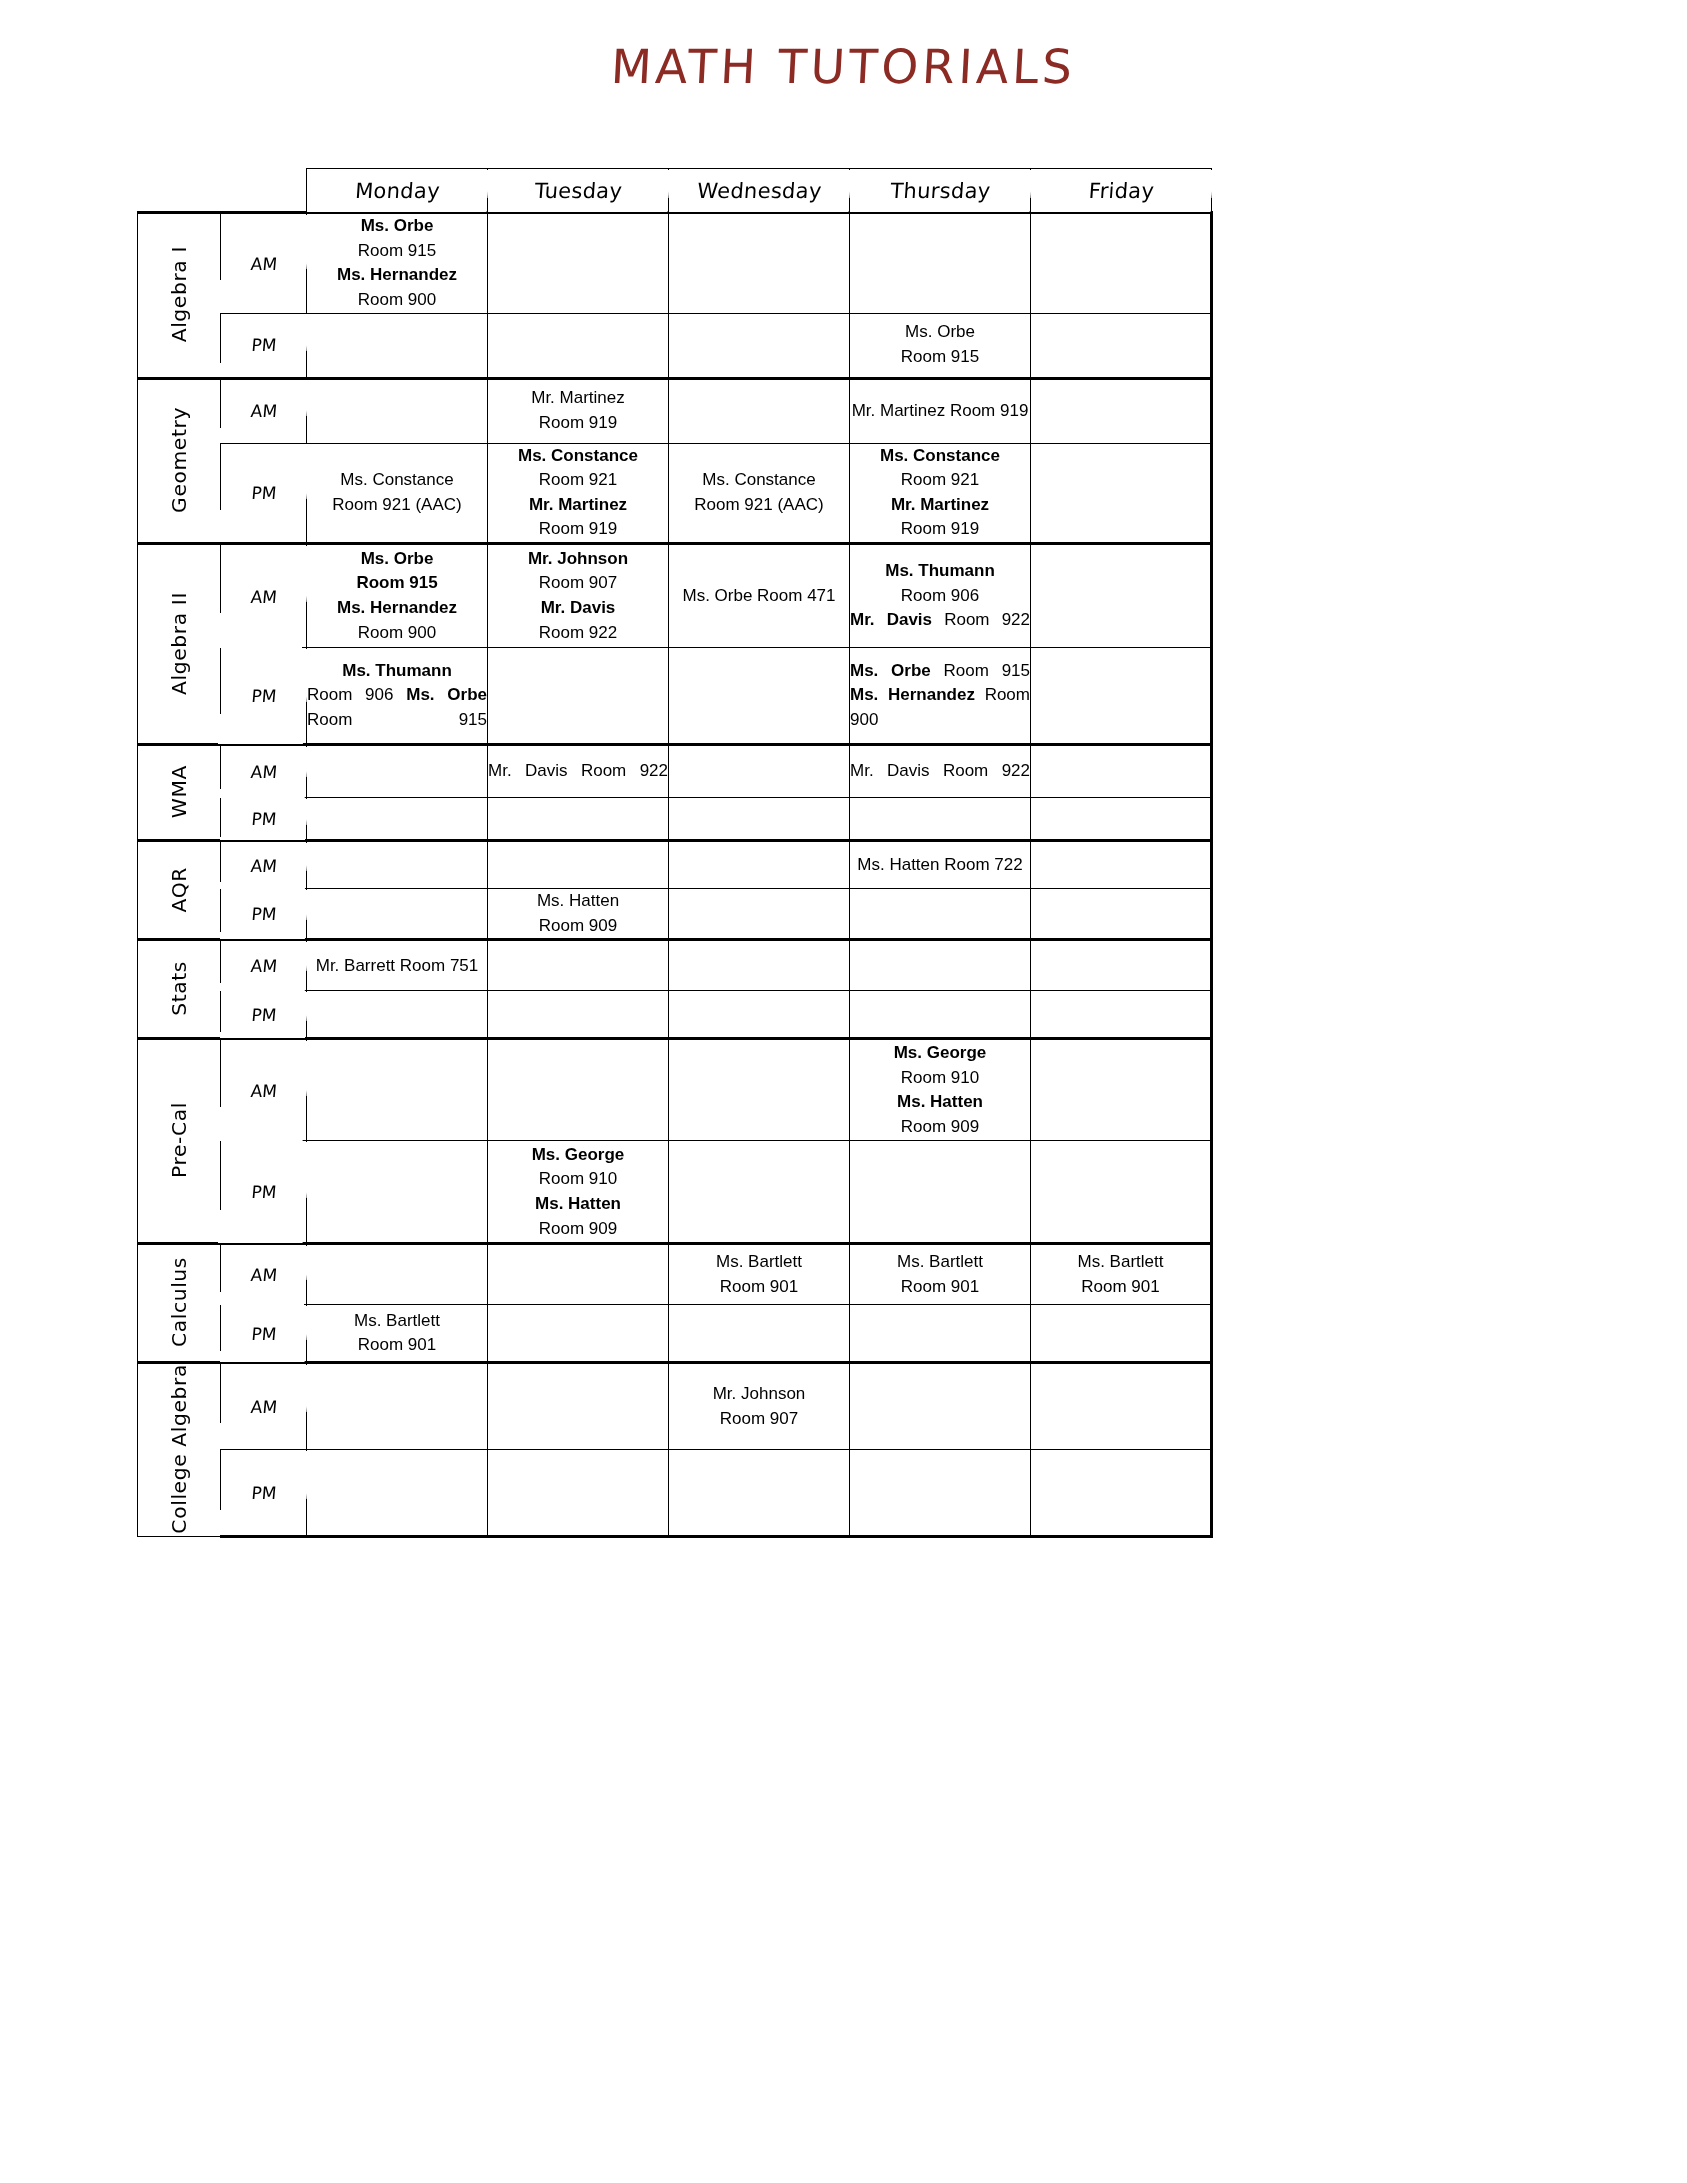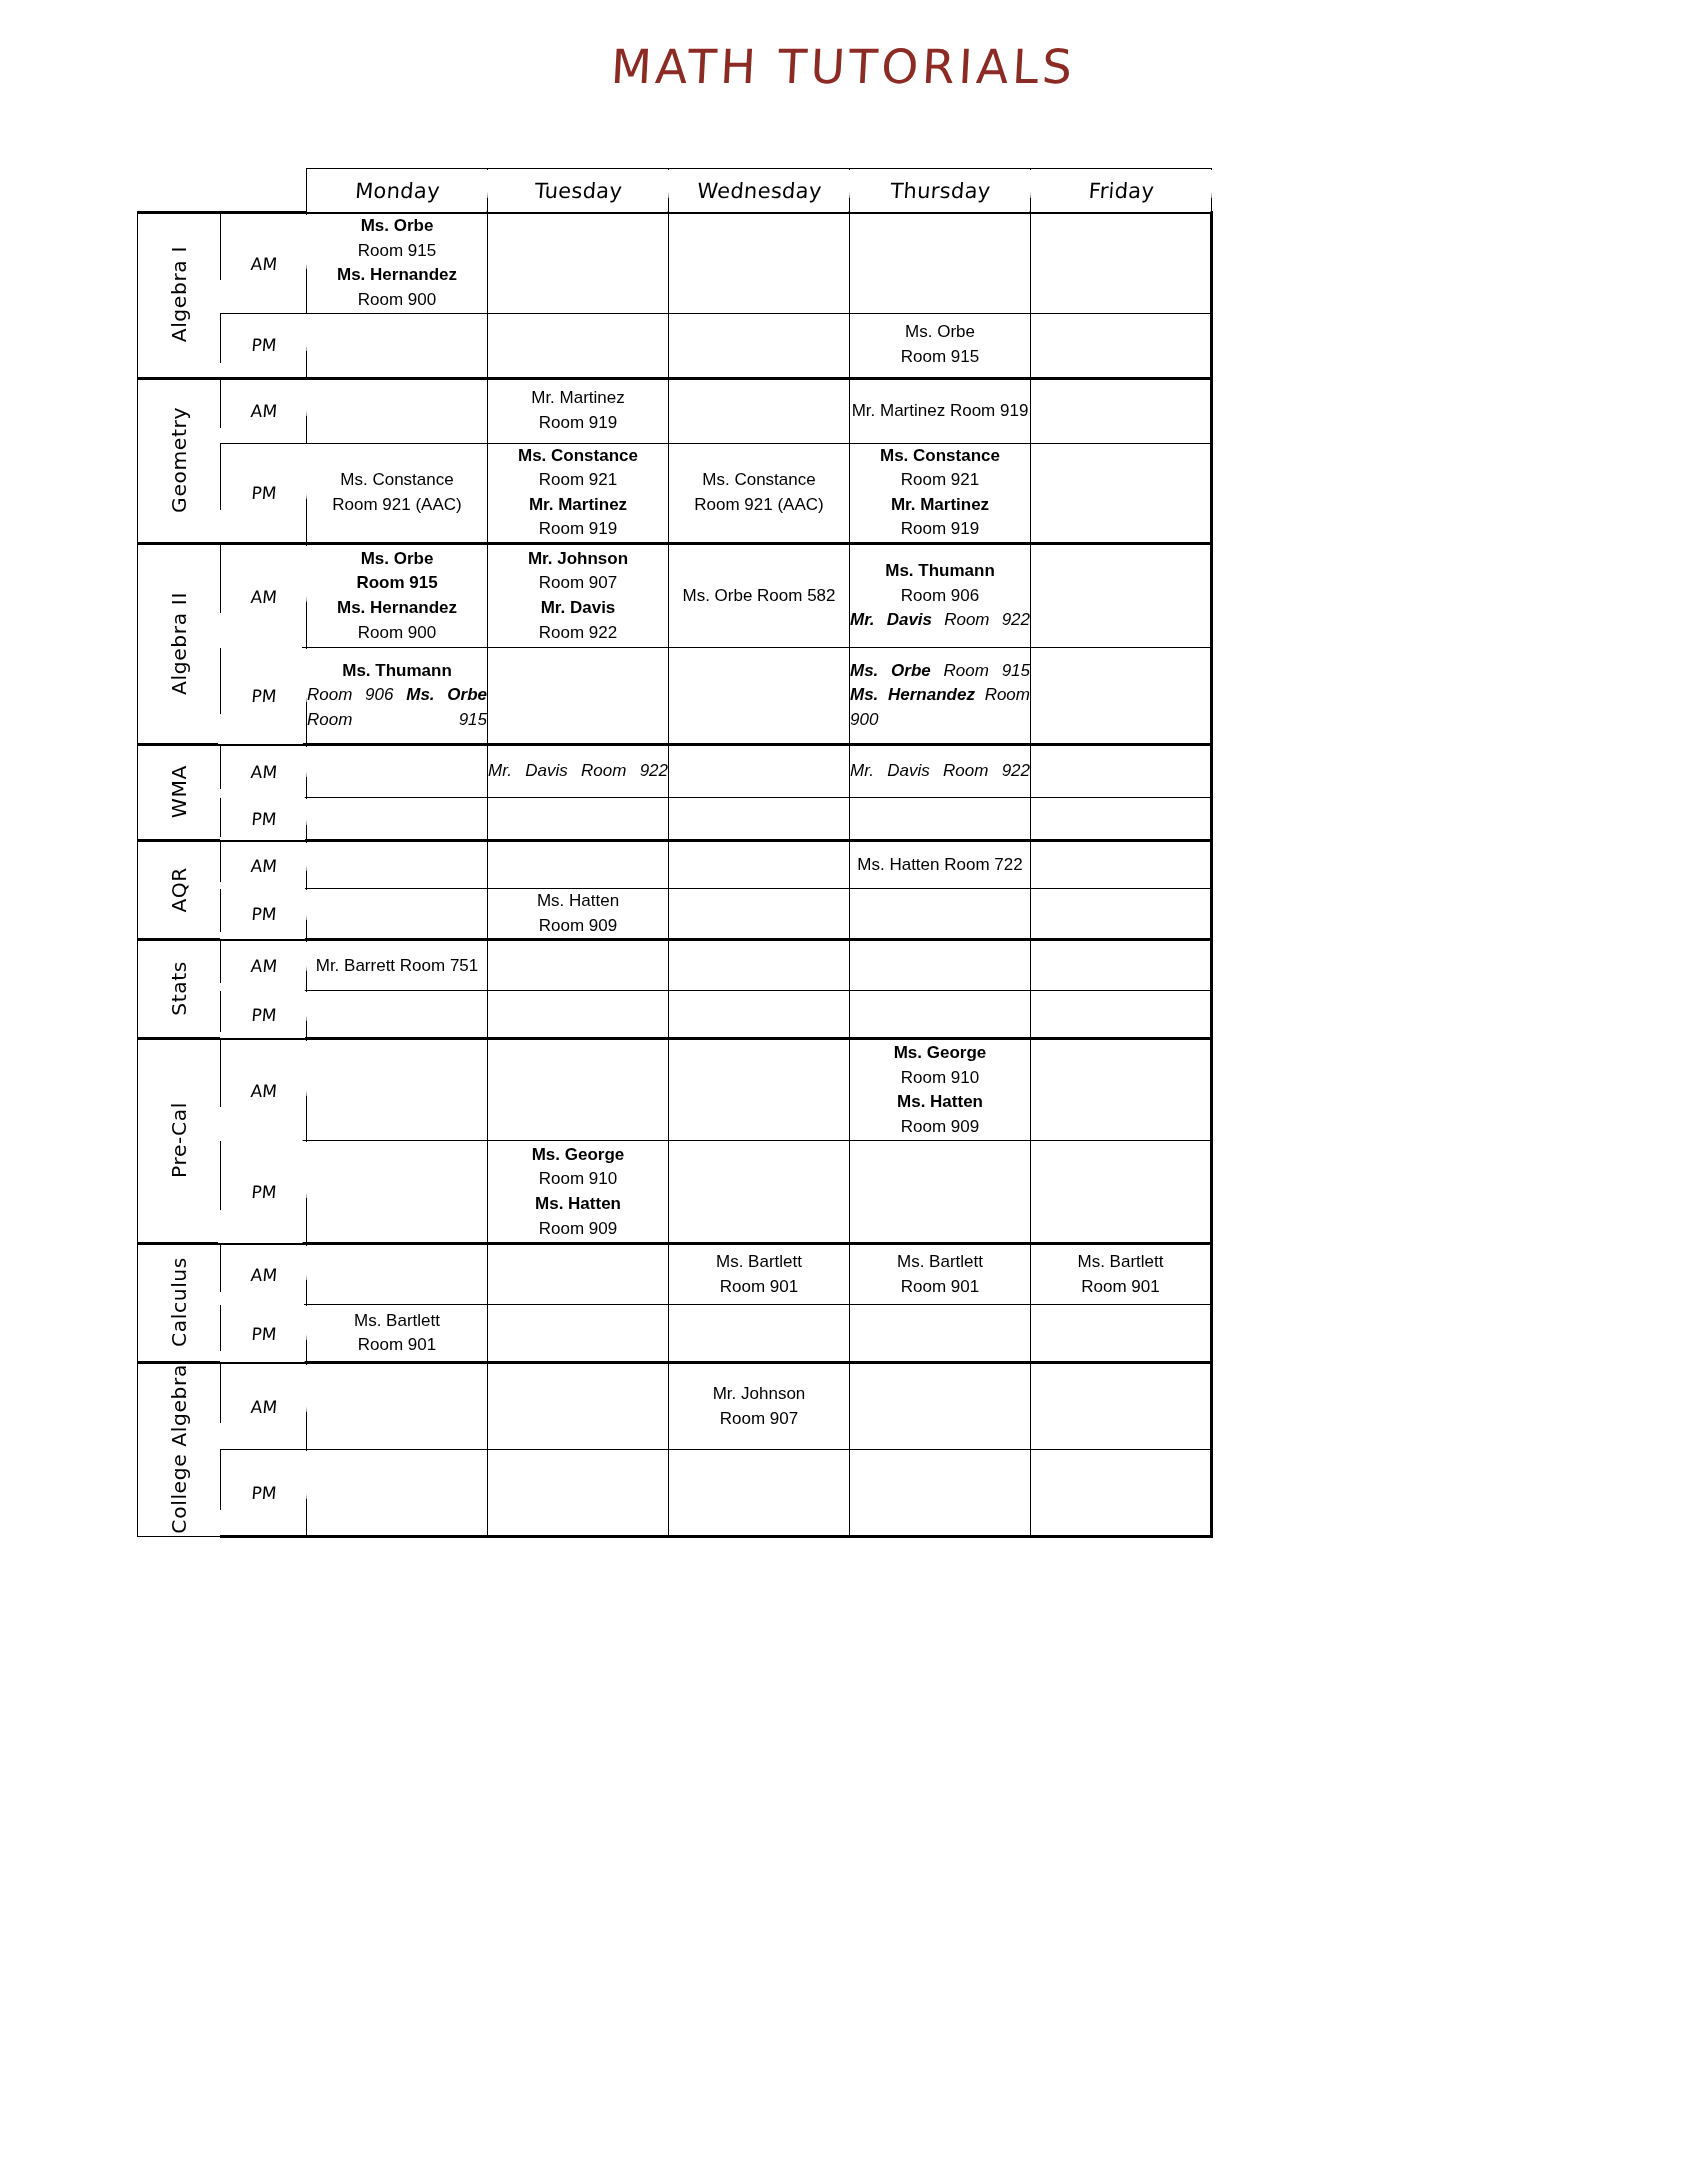--- a/index.html
+++ b/index.html
@@ -116,21 +116,20 @@
     color: #000;
     text-align: center;
   }
   td.day-cell .line { display: block; }
   td.day-cell .line.b { font-weight: 700; }
   td.day-cell .just {
     display: block;
     text-align: justify;
     text-align-last: justify;
     text-justify: inter-word;
-    font-style: italic;
   }
   td.day-cell .just .b { font-weight: 700; }
 
   
   tr.group-top > td { border-top: 3.8px solid #000; }
   tr.group-bot > td { border-bottom: 3.8px solid #000; }
   tr.group-top > td.day-cell:last-child,
   tr.group-bot > td.day-cell:last-child { border-right: 3.8px solid #000; }
   td.edge-right { border-right: 3.8px solid #000; }
 
@@ -238,21 +237,21 @@
               <span class="line b">Ms. Hernandez</span>
               <span class="line">Room 900</span>
             </td>
             <td class="day-cell">
               <span class="line b">Mr. Johnson</span>
               <span class="line">Room 907</span>
               <span class="line b">Mr. Davis</span>
               <span class="line">Room 922</span>
             </td>
             <td class="day-cell">
-              <span class="line">Ms. Orbe Room 582</span>
+              <span class="line">Ms. Orbe Room 471</span>
             </td>
             <td class="day-cell">
               <span class="line b">Ms. Thumann</span>
               <span class="line">Room 906</span>
               <span class="just"><span class="b">Mr. Davis</span> <span>Room 922</span></span>
             </td>
             <td class="day-cell edge-right"></td>
           </tr>
           <tr class="group-bot" style="height: 97px;">
             <td class="period-cell">PM</td>

